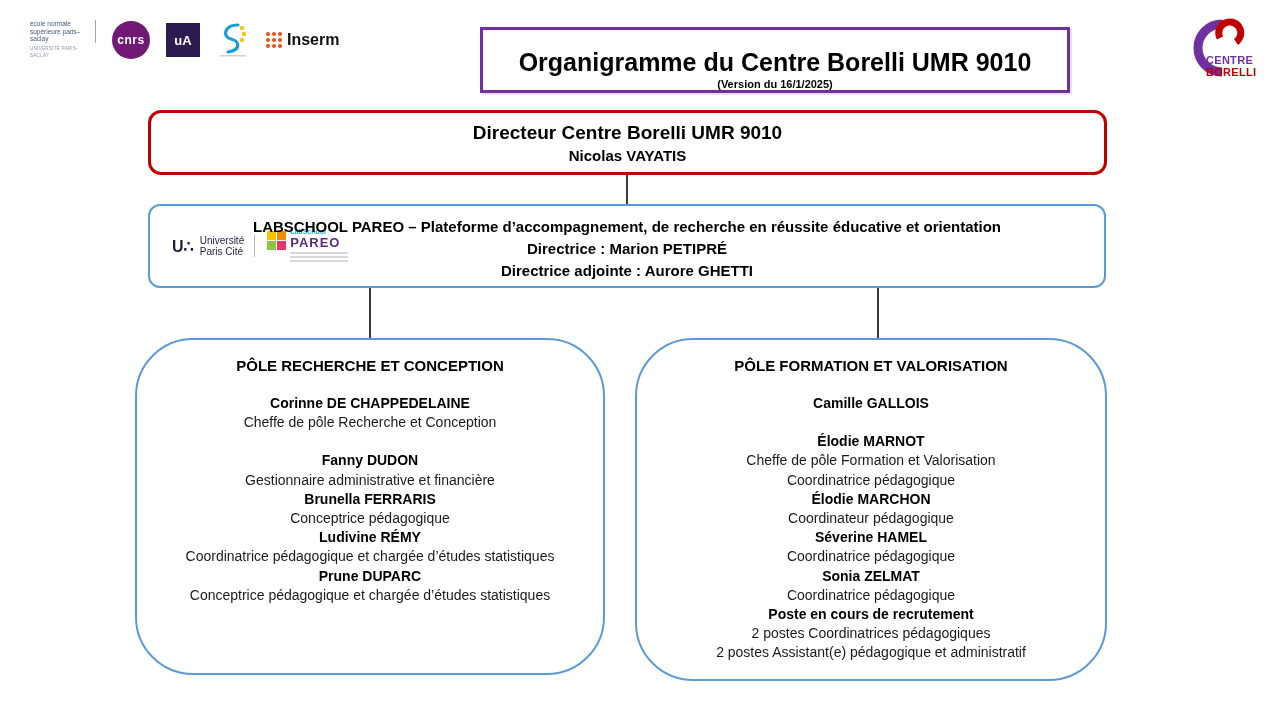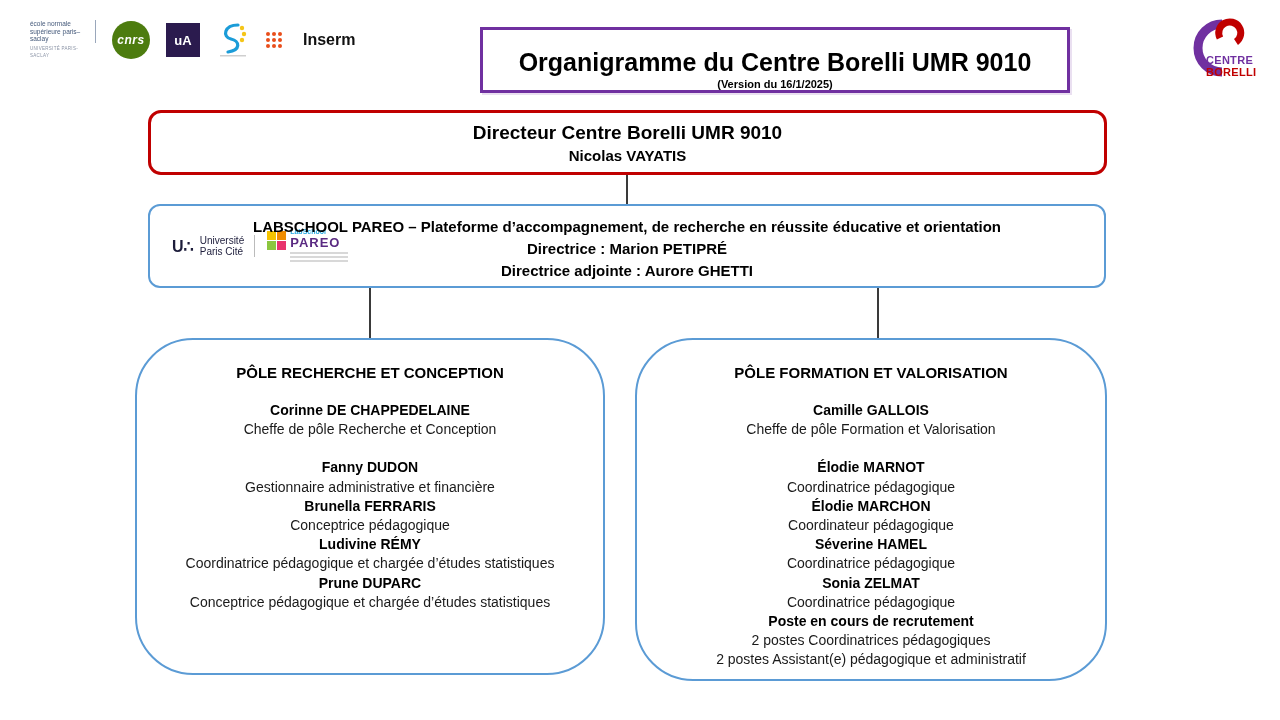--- a/index.html
+++ b/index.html
@@ -8,24 +8,24 @@
   *{margin:0;padding:0;box-sizing:border-box;}
   html,body{background:#fff;}
   body{font-family:"Liberation Sans",sans-serif;color:var(--ink);}
   .page{position:relative;width:1280px;height:720px;background:#fff;overflow:hidden;}
 
   
   .logo-strip{position:absolute;left:30px;top:18px;height:44px;display:flex;align-items:center;gap:16px;}
   .ens-logo{display:flex;flex-direction:column;font-size:6.5px;line-height:7.5px;color:#44597a;width:66px;}
   .ens-logo .ens-lines{border-right:1px solid #9aa7bb;padding-right:4px;}
   .ens-logo .ens-sub{margin-top:2px;font-size:4.5px;letter-spacing:.3px;color:#8a93a5;}
-  .cnrs-logo{width:38px;height:38px;border-radius:50%;background:#4d7c0f;color:#fff;display:flex;align-items:center;justify-content:center;font-weight:bold;font-size:12px;letter-spacing:.5px;font-style:italic;}
+  .cnrs-logo{width:38px;height:38px;border-radius:50%;background:#701a75;color:#fff;display:flex;align-items:center;justify-content:center;font-weight:bold;font-size:12px;letter-spacing:.5px;}
   .univ-sq-logo{width:34px;height:34px;background:#2b1b4e;color:#fff;display:flex;align-items:center;justify-content:center;font-weight:bold;font-size:13px;}
   .swan-logo{width:34px;height:40px;position:relative;}
-  .inserm-logo{display:flex;align-items:center;gap:21px;}
+  .inserm-logo{display:flex;align-items:center;gap:5px;}
   .inserm-dots{display:grid;grid-template-columns:repeat(3,4px);grid-auto-rows:4px;gap:2px;}
   .inserm-dots span{width:4px;height:4px;border-radius:50%;background:#e94e1b;display:block;}
   .inserm-text{font-weight:bold;font-size:16px;color:#111;}
 
   
   .cb-logo{position:absolute;right:16px;top:10px;width:86px;height:78px;}
   .cb-logo svg{position:absolute;left:0;top:0;}
   .cb-text{position:absolute;left:28px;top:44px;font-weight:bold;font-size:11px;line-height:12px;letter-spacing:.3px;}
   .cb-text .l1{color:var(--purple);}
   .cb-text .l2{color:var(--red);}
@@ -55,21 +55,21 @@
   .pareo-squares i{display:block;width:9px;height:9px;}
   .pareo-words .brand{font-size:7px;color:#29abe2;font-weight:bold;}
   .pareo-words .name{font-size:13px;font-weight:bold;color:#5a2a82;letter-spacing:1px;}
   .pareo-caption{margin-top:2px;}
   .pareo-caption i{display:block;height:2px;width:58px;background:#d8d8d8;margin-bottom:2px;}
 
   
   .connector{position:absolute;width:2px;background:#3a3a3a;}
 
   
-  .pole-box{position:absolute;border:2px solid var(--blue);border-radius:58px;background:#fff;padding-top:24px;}
+  .pole-box{position:absolute;border:2px solid var(--blue);border-radius:58px;background:#fff;padding-top:17px;}
   .pole-left{left:135px;top:338px;width:470px;height:337px;}
   .pole-right{left:635px;top:338px;width:472px;height:343px;}
   .pole-title{text-align:center;font-weight:bold;font-size:15px;color:#000;margin-bottom:20px;}
   .entries{text-align:center;}
   .entry{font-size:14px;line-height:19.2px;color:#1a1a1a;}
   .entry.bold{font-weight:bold;color:#000;}
   .entry.space-before{margin-top:19px;}
 </style>
 </head>
 <body>
@@ -195,24 +195,24 @@
         <div class="entry">Conceptrice pédagogique et chargée d’études statistiques</div>
       </div>
   </div>
 
   <div class="pole-box pole-right">
     <div class="pole-title">PÔLE FORMATION ET VALORISATION</div>
     <div class="entries">
 
         <div class="entry bold">Camille GALLOIS</div>
 
+        <div class="entry bold space-before">Élodie MARNOT</div>
+
         <div class="entry">Cheffe de pôle Formation et Valorisation</div>
 
-        <div class="entry bold space-before">Élodie MARNOT</div>
-
         <div class="entry">Coordinatrice pédagogique</div>
 
         <div class="entry bold">Élodie MARCHON</div>
 
         <div class="entry">Coordinateur pédagogique</div>
 
         <div class="entry bold">Séverine HAMEL</div>
 
         <div class="entry">Coordinatrice pédagogique</div>
 

